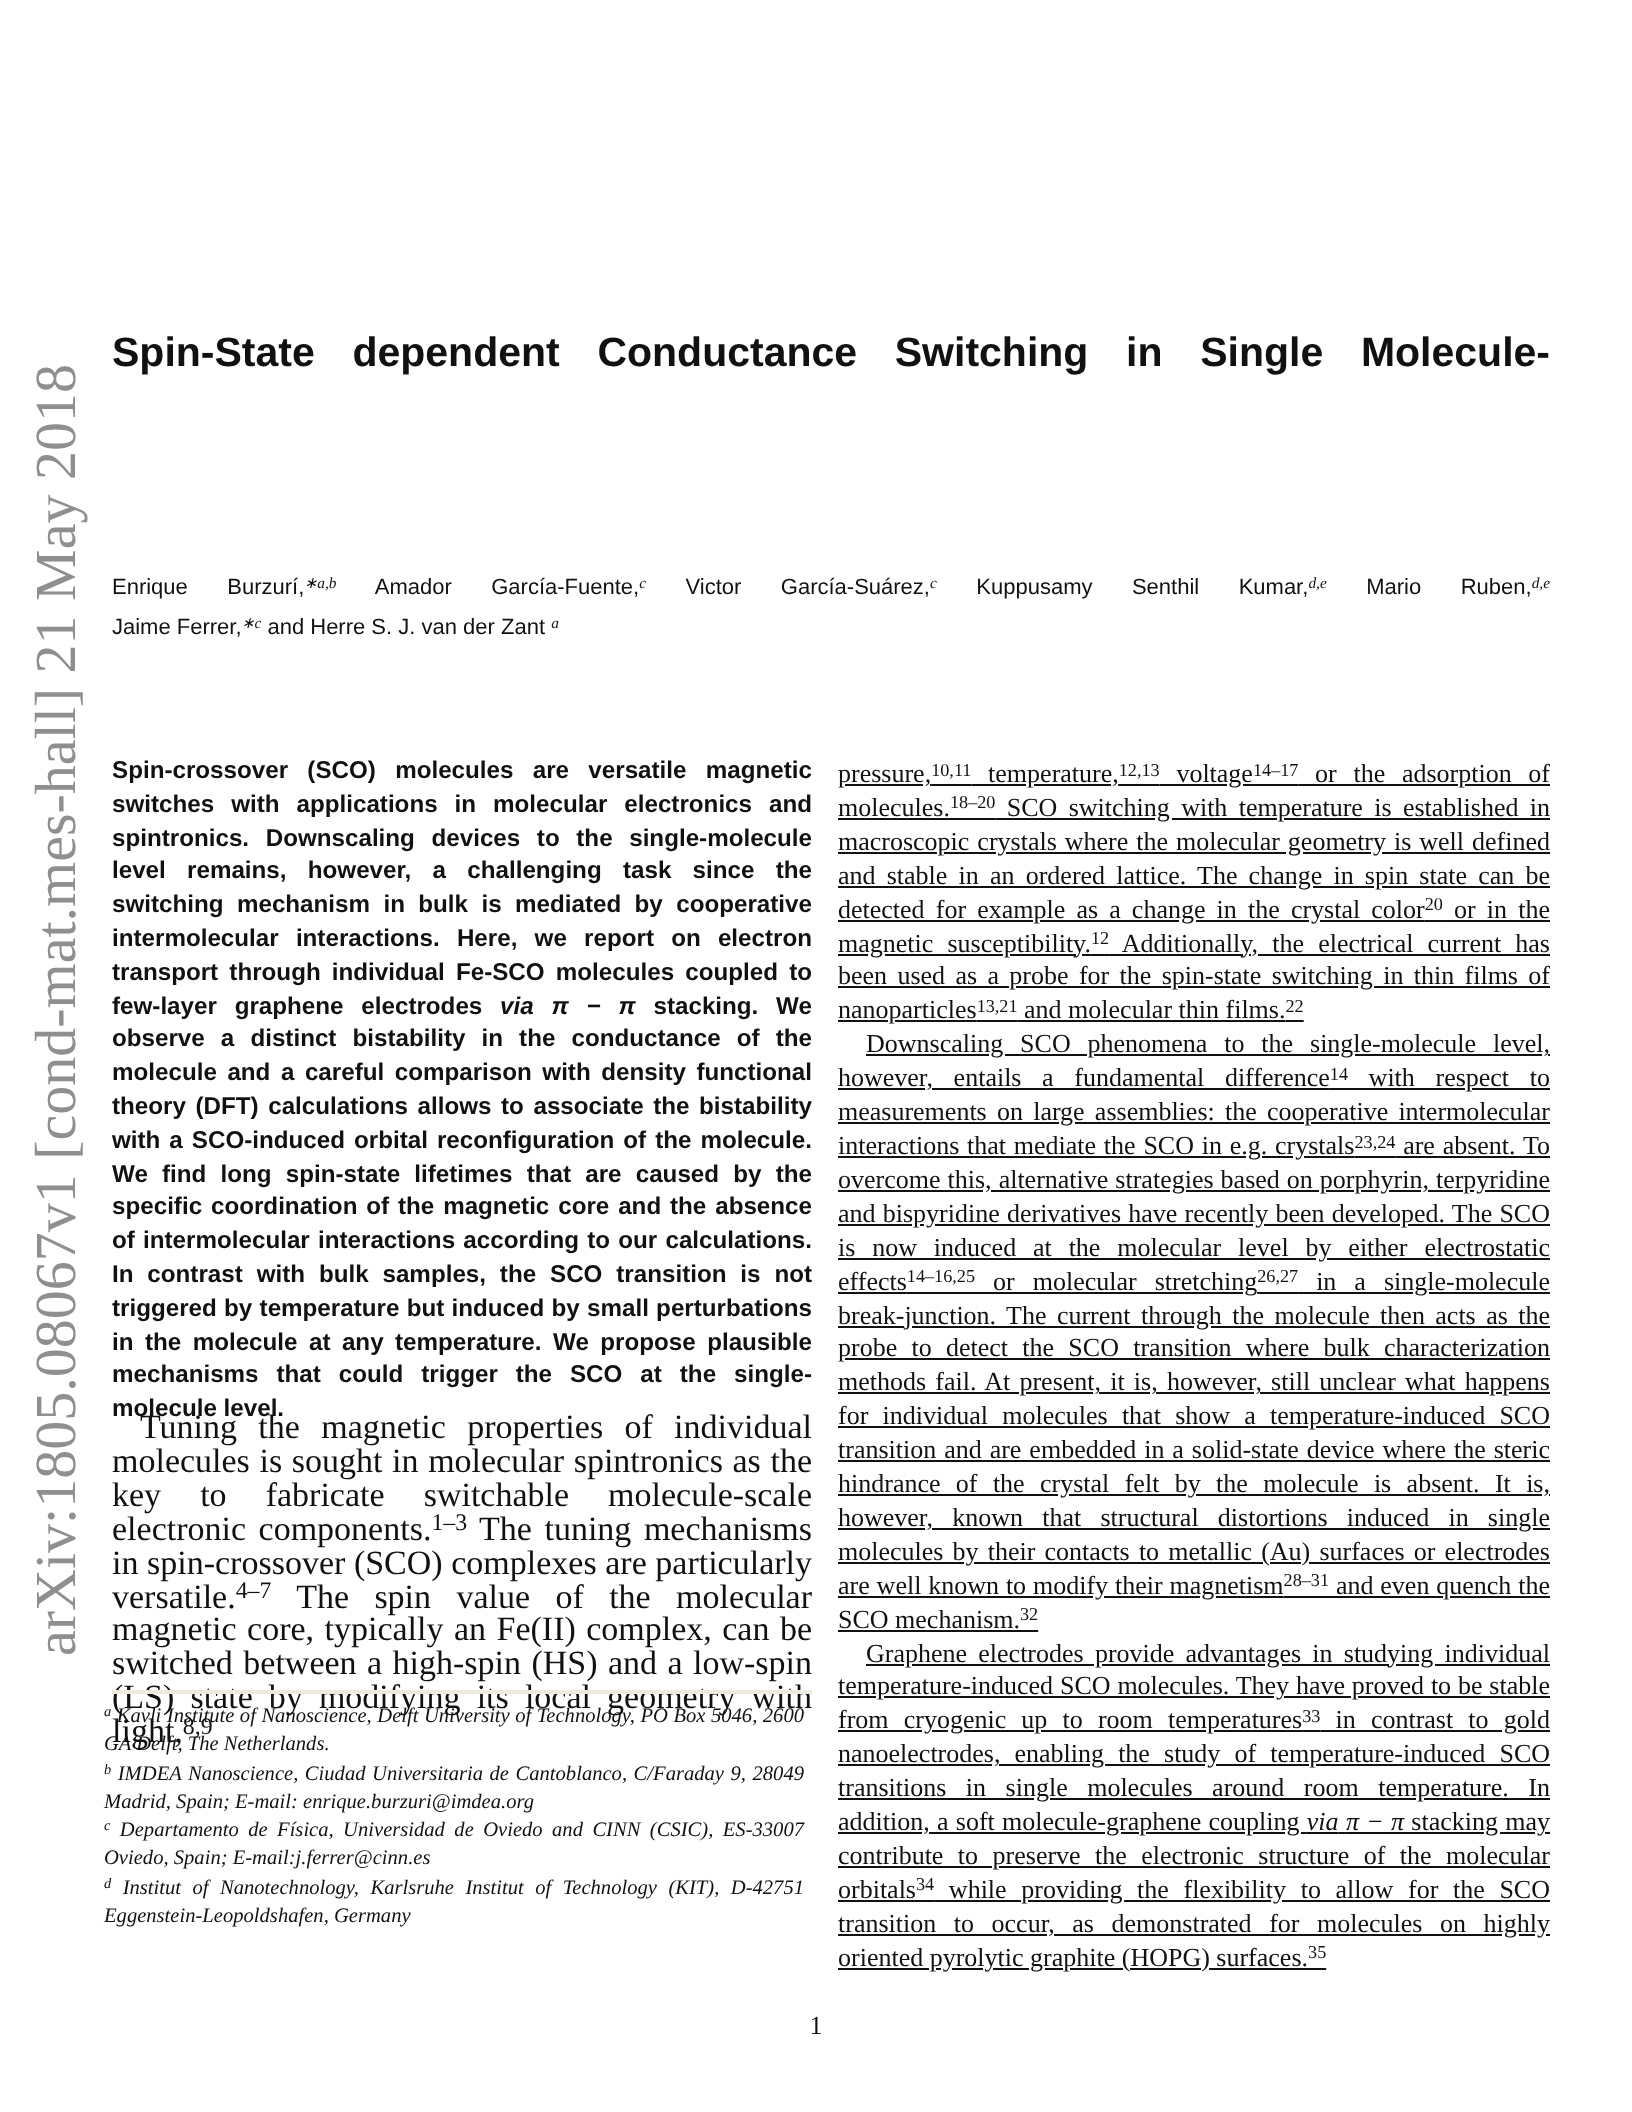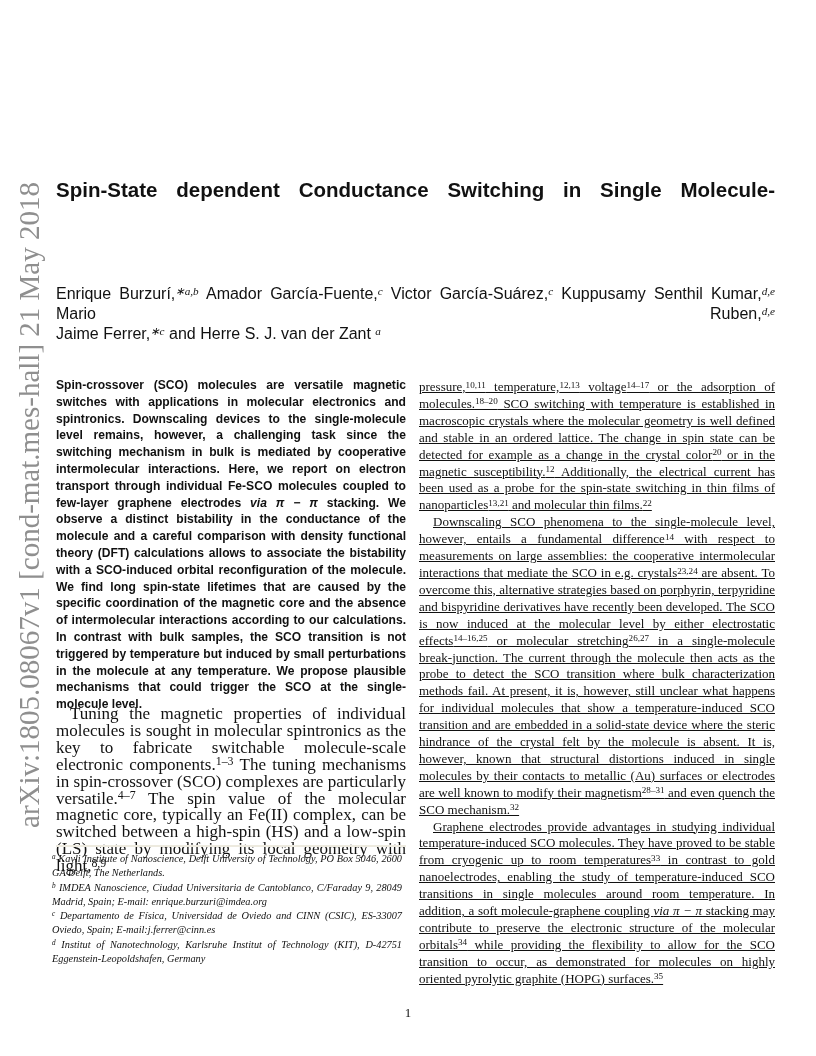--- a/index.html
+++ b/index.html
@@ -19,35 +19,35 @@
     left: 29px; top: 505px;
     transform: translate(-50%, -50%) rotate(-90deg);
     white-space: nowrap;
     font-family: "Liberation Serif", serif;
     font-size: 29px;
     color: #8f8f8f;
   }
   
   .title {
     position: absolute;
-    left: 56px; top: 177px; width: 719px;
+    left: 56px; top: 164px; width: 719px;
     font-family: "Liberation Sans", sans-serif;
     font-weight: bold;
     font-size: 20.5px;
     line-height: 26px;
     color: #111111;
   }
   .title-line1 { text-align: justify; text-align-last: justify; }
   .title .dagger { font-size: 62%; line-height: 0; position: relative; top: -0.55em; font-weight: bold; }
   
   .authors {
     position: absolute;
     left: 56px; top: 284px; width: 719px;
     font-family: "Liberation Sans", sans-serif;
-    font-size: 16px;
+    font-size: 11px;
     line-height: 20px;
     color: #111111;
   }
   .authors-line1 { text-align: justify; text-align-last: justify; }
   .authors sup { font-family: "Liberation Serif", serif; font-style: italic; }
   
   .abstract {
     position: absolute;
     left: 56px; top: 377px; width: 350px;
     font-family: "Liberation Sans", sans-serif;

